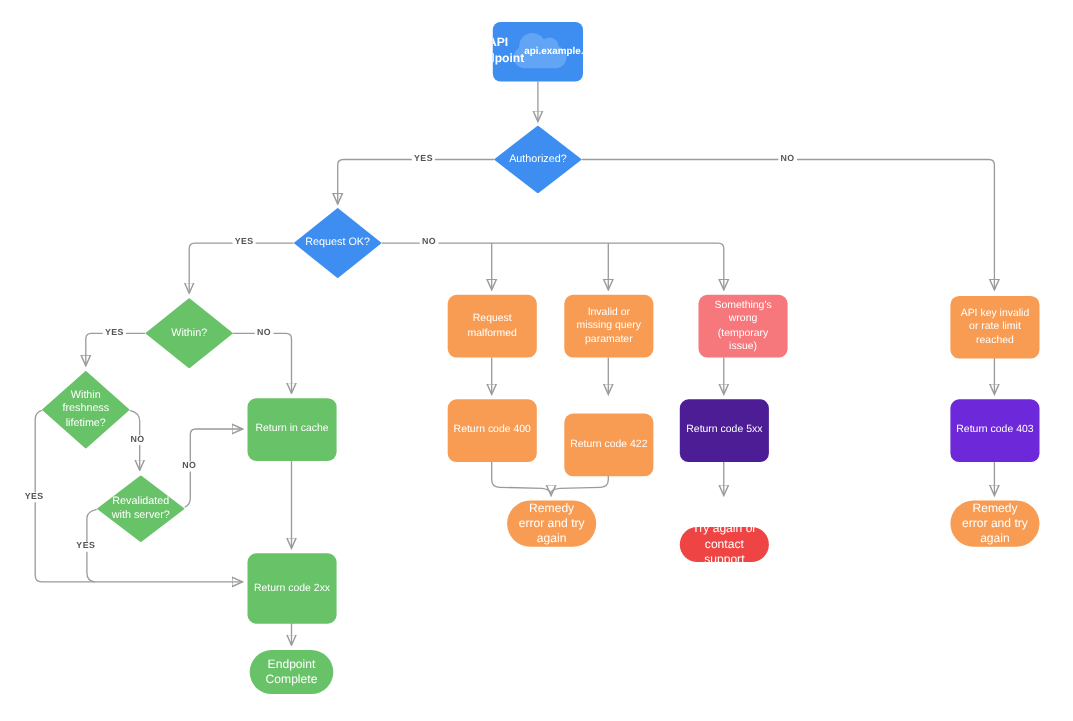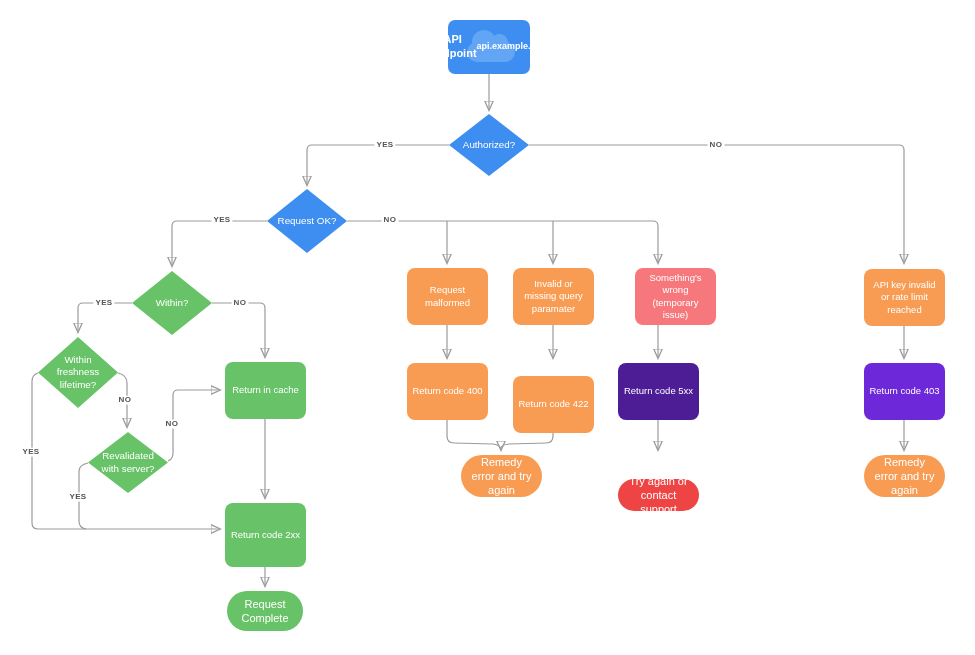--- a/index.html
+++ b/index.html
@@ -74,21 +74,21 @@
   </div>
 
   <div class="node diamond" style="left: 449px; top: 114px; width: 80px; height: 62px; background: rgb(61, 142, 240);">Authorized?</div>
   <div class="node diamond" style="left: 267px; top: 189px; width: 80px; height: 64px; background: rgb(61, 142, 240);">Request OK?</div>
   <div class="node diamond" style="left: 132px; top: 271px; width: 80px; height: 64px; background: rgb(104, 194, 104);">Within?</div>
   <div class="node diamond" style="left: 38px; top: 337px; width: 80px; height: 71px; background: rgb(104, 194, 104);">Within freshness lifetime?</div>
   <div class="node diamond" style="left: 88px; top: 432px; width: 80px; height: 61px; background: rgb(104, 194, 104);">Revalidated with server?</div>
 
   <div class="node rect" style="left: 225px; top: 362px; width: 81px; height: 57px; background: rgb(104, 194, 104);">Return in cache</div>
   <div class="node rect" style="left: 225px; top: 503px; width: 81px; height: 64px; background: rgb(104, 194, 104);">Return code 2xx</div>
-  <div class="node pill" style="left: 227px; top: 591px; width: 76px; height: 40px; background: rgb(104, 194, 104);">Request Complete</div>
+  <div class="node pill" style="left: 227px; top: 591px; width: 76px; height: 40px; background: rgb(104, 194, 104);">Endpoint Complete</div>
 
   <div class="node rect" style="left: 407px; top: 268px; width: 81px; height: 57px; background: rgb(248, 156, 83);">Request malformed</div>
   <div class="node rect" style="left: 513px; top: 268px; width: 81px; height: 57px; background: rgb(248, 156, 83);">Invalid or missing query paramater</div>
   <div class="node rect" style="left: 618px; top: 268px; width: 81px; height: 57px; background: rgb(246, 119, 124); margin-left: 17px;">Something's wrong (temporary issue)</div>
   <div class="node rect" style="left: 864px; top: 269px; width: 81px; height: 57px; background: rgb(248, 156, 83);">API key invalid or rate limit reached</div>
 
   <div class="node rect" style="left: 407px; top: 363px; width: 81px; height: 57px; background: rgb(248, 156, 83);">Return code 400</div>
   <div class="node rect" style="left: 513px; top: 376px; width: 81px; height: 57px; background: rgb(248, 156, 83);">Return code 422</div>
   <div class="node rect" style="left: 618px; top: 363px; width: 81px; height: 57px; background: #4c1d95;">Return code 5xx</div>
   <div class="node rect" style="left: 864px; top: 363px; width: 81px; height: 57px; background: #6d28d9;">Return code 403</div>

